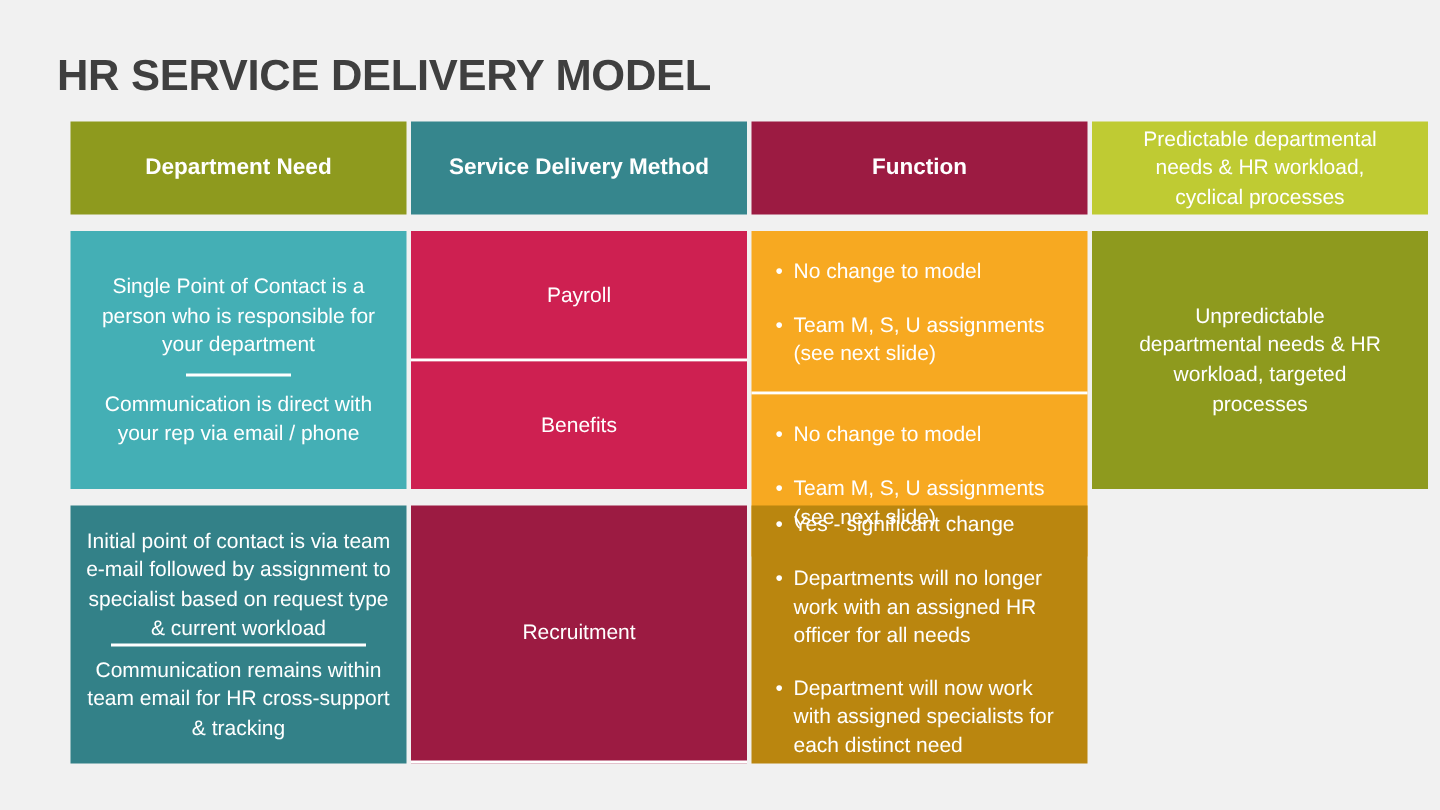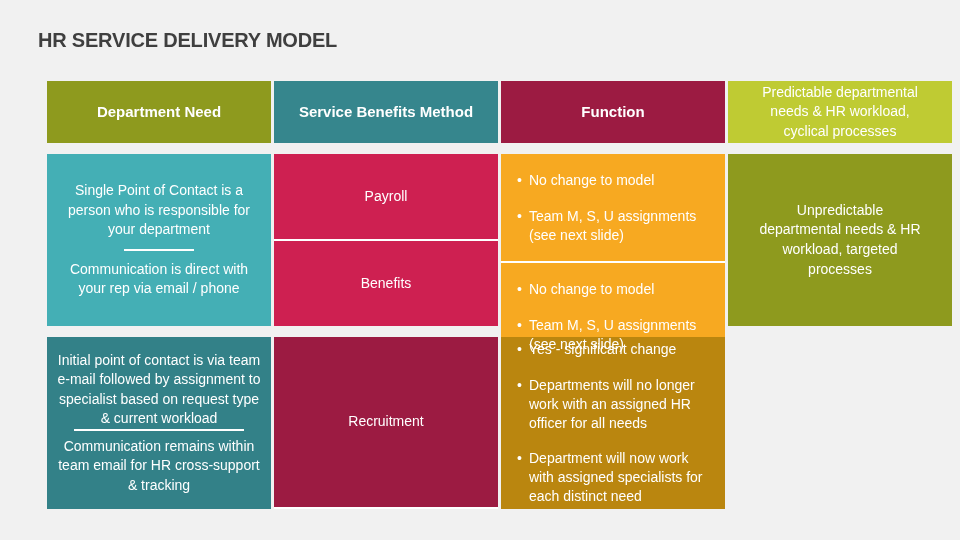--- a/index.html
+++ b/index.html
@@ -4,21 +4,21 @@
 <style>
   html, body { margin: 0; padding: 0; }
   body {
     width: 960px; height: 540px;
     background: var(--background, #F1F1F1);
     font-family: "Liberation Sans", sans-serif;
     position: relative; overflow: hidden;
   }
   .slide-title {
     position: absolute; left: 38px; top: 16px;
-    font-size: 20px; font-weight: 700;
+    font-size: 29px; font-weight: 700;
     color: var(--title-text, #3F3F3F);
     letter-spacing: -0.2px;
   }
   .hr-table {
     position: absolute; left: 47px; top: 81px; width: 905px;
     display: grid;
     grid-template-columns: repeat(4, 1fr);
     grid-template-rows: 62px 172px 172px;
     column-gap: 3px; row-gap: 11px;
   }
@@ -73,21 +73,21 @@
 <body>
 
 <h1 class="slide-title">HR SERVICE DELIVERY MODEL</h1>
 
 <div class="hr-table">
 
   <div class="cell hdr hdr-need">
     <span class="hdr-text">Department Need</span>
   </div>
   <div class="cell hdr hdr-method">
-    <span class="hdr-text">Service Benefits Method</span>
+    <span class="hdr-text">Service Delivery Method</span>
   </div>
   <div class="cell hdr hdr-func">
     <span class="hdr-text">Function</span>
   </div>
 
   <div class="cell need-1">
     <span>Predictable departmental needs &amp; HR workload, cyclical processes</span>
   </div>
   <div class="cell method-1">
     <p class="method-p">Single Point of Contact is a person who is responsible for your department</p>

